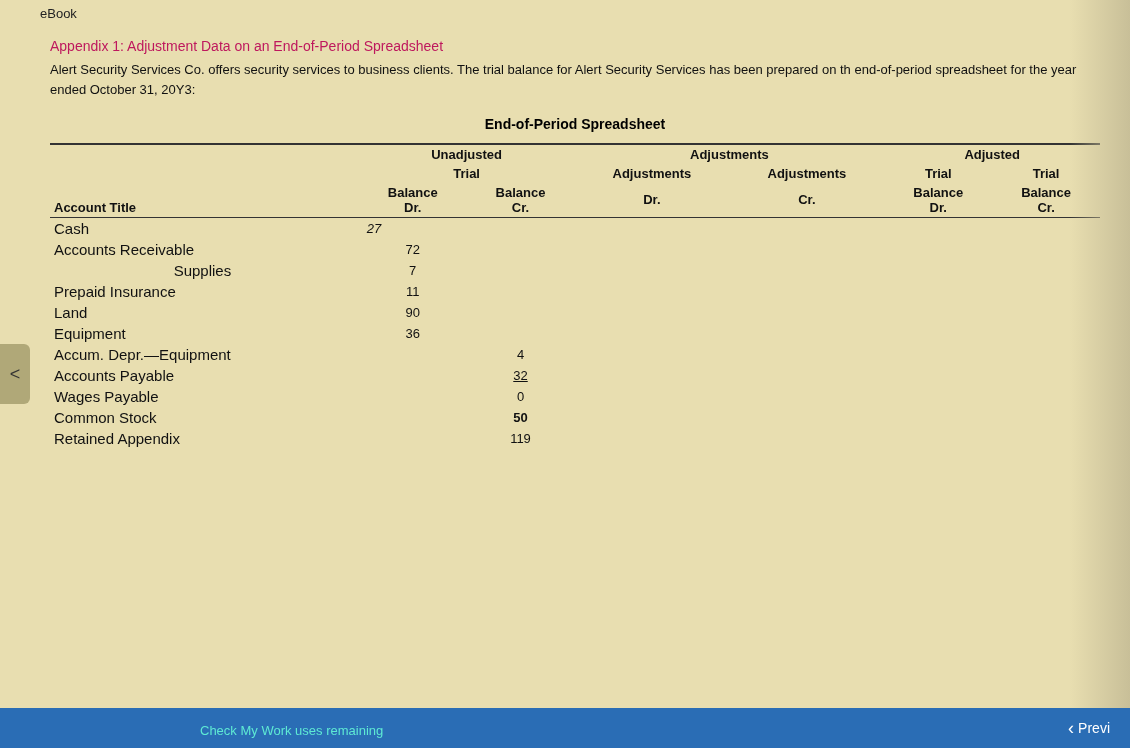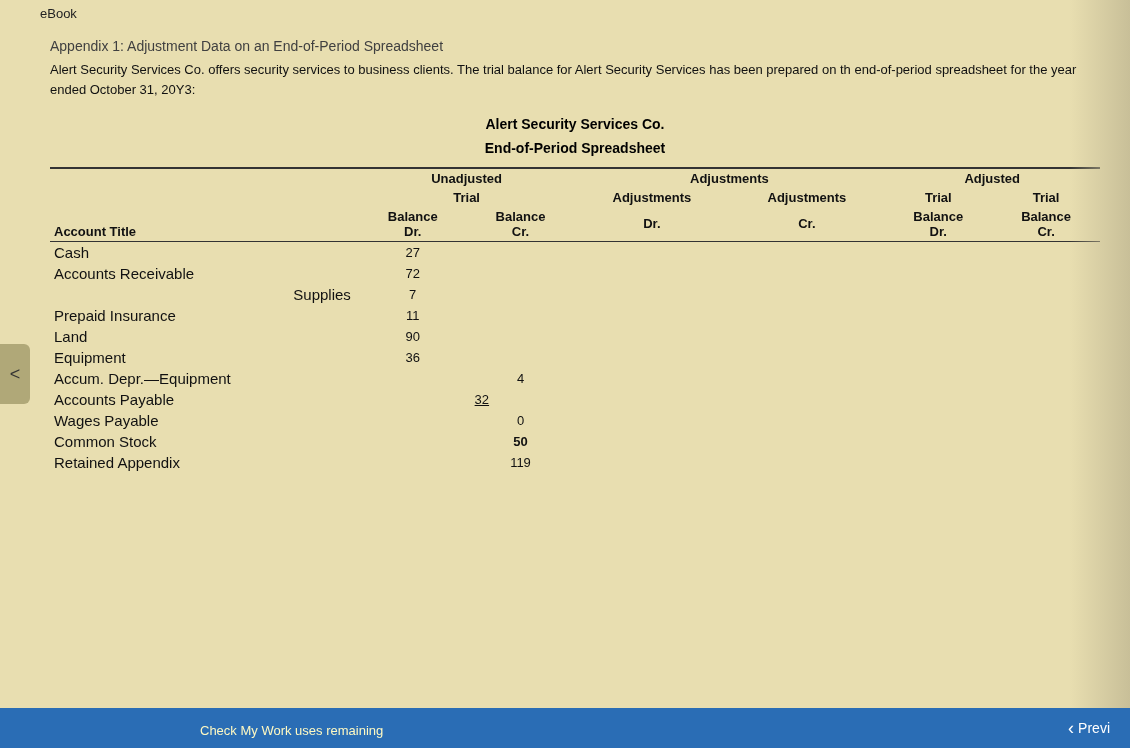--- a/index.html
+++ b/index.html
@@ -27,21 +27,21 @@
       top: 0;
       left: 0;
       right: 0;
       bottom: 40px;
       background: #e8deb0;
       padding: 10px 30px 10px 50px;
     }
 
     .appendix-title {
       font-size: 14px;
-      color: #404040;
+      color: #be185d;
       margin-top: 28px;
       margin-bottom: 6px;
     }
 
     .intro-text {
       font-size: 13px;
       color: #111;
       line-height: 1.5;
       margin-bottom: 14px;
     }
@@ -125,21 +125,21 @@
       font-size: 18px;
       margin-right: 4px;
       color: white;
     }
 
     .check-work-text {
       position: absolute;
       bottom: 10px;
       left: 200px;
       font-size: 13px;
-      color: #fef9c3;
+      color: #5eead4;
     }
 
     .right-fade {
       position: absolute;
       right: 0;
       top: 0;
       width: 60px;
       bottom: 40px;
       background: linear-gradient(to right, transparent, #c8bf98);
       pointer-events: none;
@@ -148,21 +148,20 @@
 </head>
 <body>
 
 <div class="main-content">
   <div class="ebook-label">eBook</div>
 
   <div class="appendix-title">Appendix 1: Adjustment Data on an End-of-Period Spreadsheet</div>
   <div class="intro-text">Alert Security Services Co. offers security services to business clients. The trial balance for Alert Security Services has been prepared on th end-of-period spreadsheet for the year ended October 31, 20Y3:</div>
 
   <div class="spreadsheet-title">
-    <div>Alert Security Services Co.</div>
     <div>End-of-Period Spreadsheet</div>
   </div>
 
   <table class="spreadsheet-table">
     <thead>
       <tr>
         <th class="account-title-col" rowspan="3" style="border-top:2px solid #333; border-bottom:1px solid #333; vertical-align:bottom;">
           <span>Account Title</span>
         </th>
         <th colspan="2" style="border-top:2px solid #333; font-weight:bold;">Unadjusted</th>
@@ -181,38 +180,38 @@
         <th style="font-weight:bold; border-bottom:1px solid #333;">Balance<br>Cr.</th>
         <th style="font-weight:bold; border-bottom:1px solid #333;">Dr.</th>
         <th style="font-weight:bold; border-bottom:1px solid #333;">Cr.</th>
         <th style="font-weight:bold; border-bottom:1px solid #333;">Balance<br>Dr.</th>
         <th style="font-weight:bold; border-bottom:1px solid #333;">Balance<br>Cr.</th>
       </tr>
     </thead>
     <tbody id="table-body">
     <tr>
           <td class="account-title-col" style="text-align: left;">Cash</td>
-          <td style="text-align: center;">27</td>
+          <td style="text-align: left; font-style: italic;">27</td>
           <td style="text-align: center;"></td>
           <td style="text-align: center;"></td>
           <td style="text-align: center;"></td>
           <td style="text-align: center;"></td>
           <td style="text-align: center;"></td>
         </tr>
         <tr>
           <td class="account-title-col" style="text-align: left;">Accounts Receivable</td>
           <td style="text-align: center;">72</td>
           <td style="text-align: center;"></td>
           <td style="text-align: center;"></td>
           <td style="text-align: center;"></td>
           <td style="text-align: center;"></td>
           <td style="text-align: center;"></td>
         </tr>
         <tr>
-          <td class="account-title-col" style="text-align: right;">Supplies</td>
+          <td class="account-title-col" style="text-align: center;">Supplies</td>
           <td style="text-align: center;">7</td>
           <td style="text-align: center;"></td>
           <td style="text-align: center;"></td>
           <td style="text-align: center;"></td>
           <td style="text-align: center;"></td>
           <td style="text-align: center;"></td>
         </tr>
         <tr>
           <td class="account-title-col" style="text-align: left;">Prepaid Insurance</td>
           <td style="text-align: center;">11</td>
@@ -245,21 +244,21 @@
           <td style="text-align: center;"></td>
           <td style="text-align: center;">4</td>
           <td style="text-align: center;"></td>
           <td style="text-align: center;"></td>
           <td style="text-align: center;"></td>
           <td style="text-align: center;"></td>
         </tr>
         <tr>
           <td class="account-title-col" style="text-align: left;">Accounts Payable</td>
           <td style="text-align: center;"></td>
-          <td style="text-align: left; text-decoration: underline;">32</td>
+          <td style="text-align: center; text-decoration: underline;">32</td>
           <td style="text-align: center;"></td>
           <td style="text-align: center;"></td>
           <td style="text-align: center;"></td>
           <td style="text-align: center;"></td>
         </tr>
         <tr>
           <td class="account-title-col" style="text-align: left;">Wages Payable</td>
           <td style="text-align: center;"></td>
           <td style="text-align: center;">0</td>
           <td style="text-align: center;"></td>

